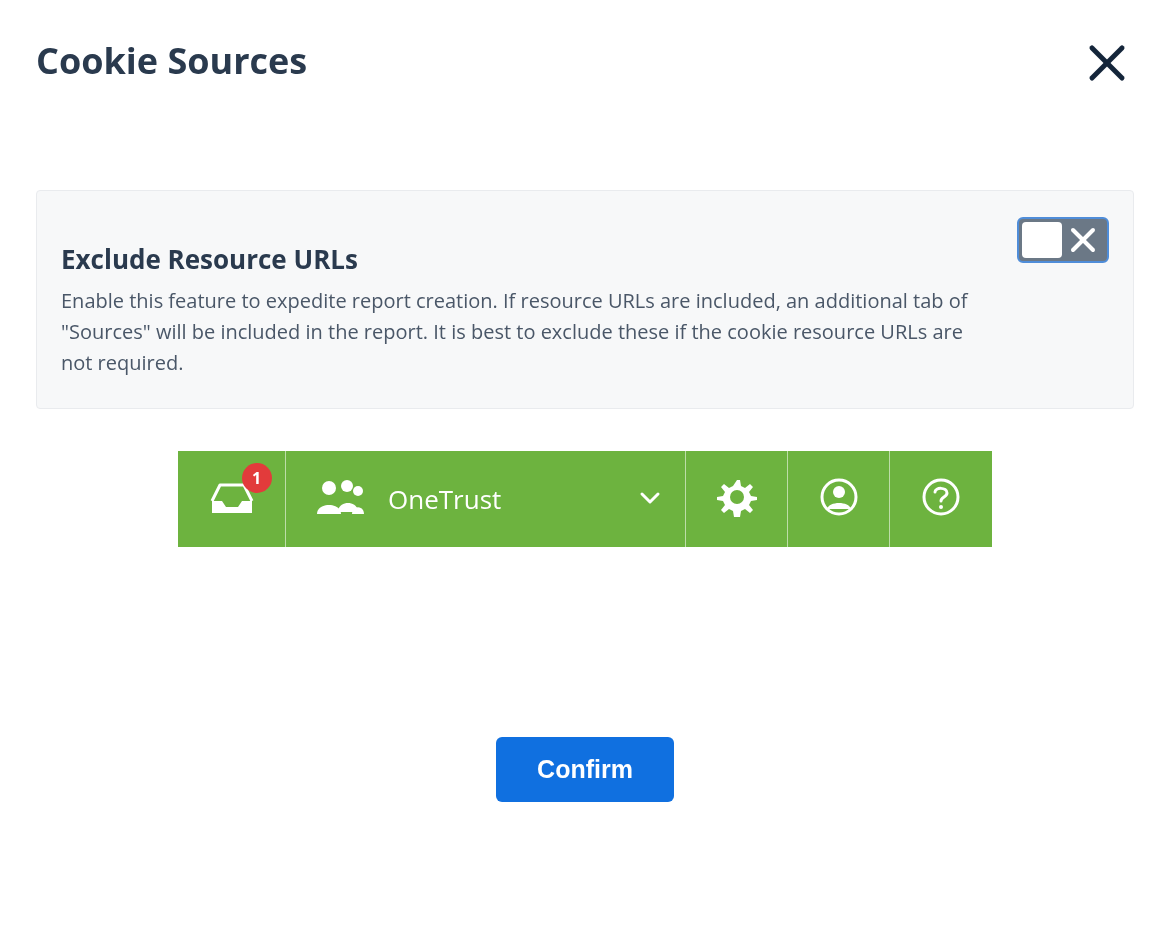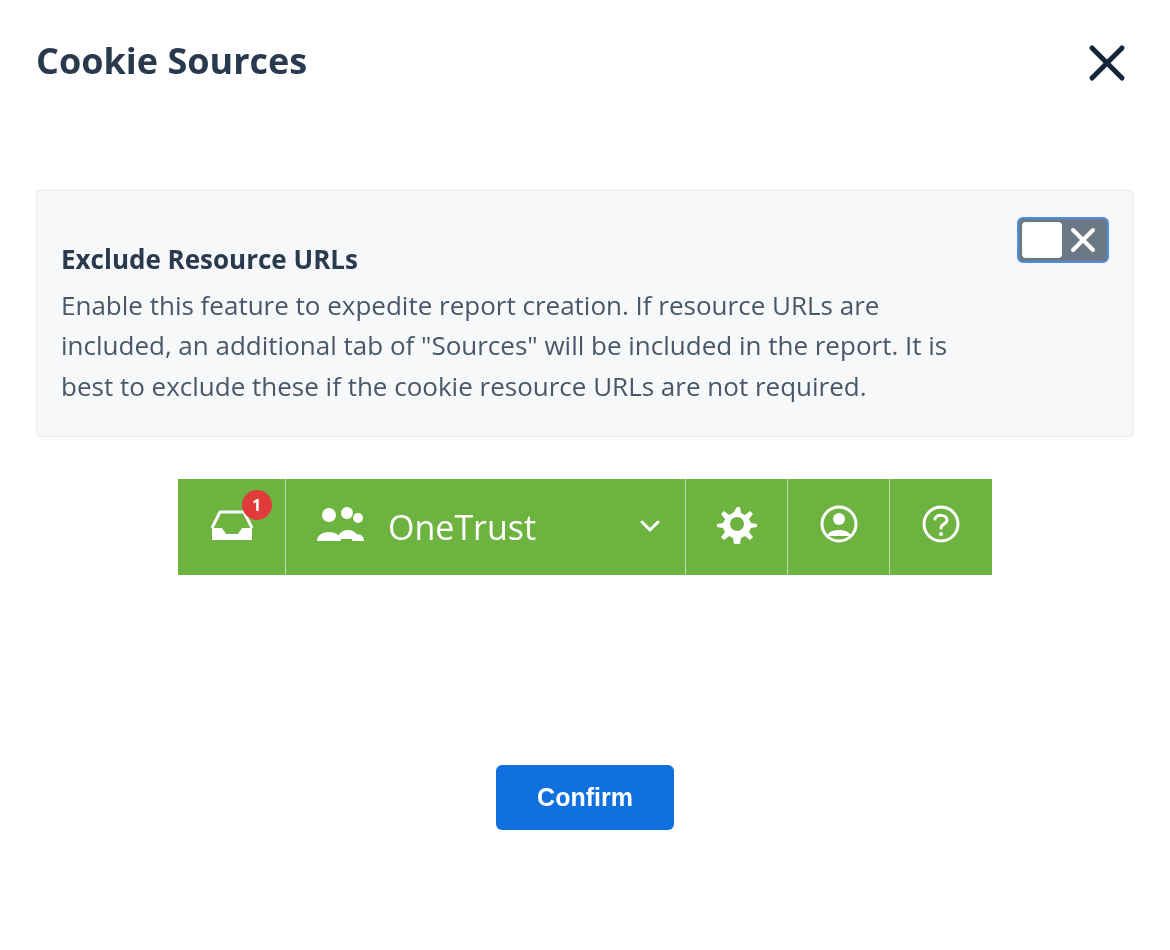--- a/index.html
+++ b/index.html
@@ -46,21 +46,21 @@
     gap: 24px;
   }
   .option-text { flex: 1; margin-top: 24px; }
   .option-title {
     font-size: 26px;
     font-weight: 700;
     color: #2a3a4e;
     margin-bottom: 8px;
   }
   .option-desc {
-    font-size: 26px;
+    font-size: 20px;
     font-weight: 400;
     line-height: 1.55;
     color: #4a5768;
   }
 
   .toggle {
     width: 92px;
     height: 46px;
     border: 2px solid #4f8dd9;
     border-radius: 6px;
@@ -108,21 +108,21 @@
   .tb-cell {
     border-right: 1px solid rgba(255,255,255,0.55);
     display: flex;
     align-items: center;
     justify-content: center;
     position: relative;
   }
   .tb-cell:last-child { border-right: none; }
   .tb-inbox { width: 108px; }
   .tb-org { flex: 1; padding: 0 24px 0 28px; justify-content: flex-start; gap: 22px; }
-  .tb-org-label { font-size: 34px; font-weight: 400; flex:1; }
+  .tb-org-label { font-size: 26px; font-weight: 400; flex:1; }
   .tb-gear { width: 102px; }
   .tb-user { width: 102px; }
   .tb-help { width: 102px; }
 
   .inbox-icon { position: relative; }
   .badge {
     position: absolute;
     top: -14px;
     right: -16px;
     width: 30px;

